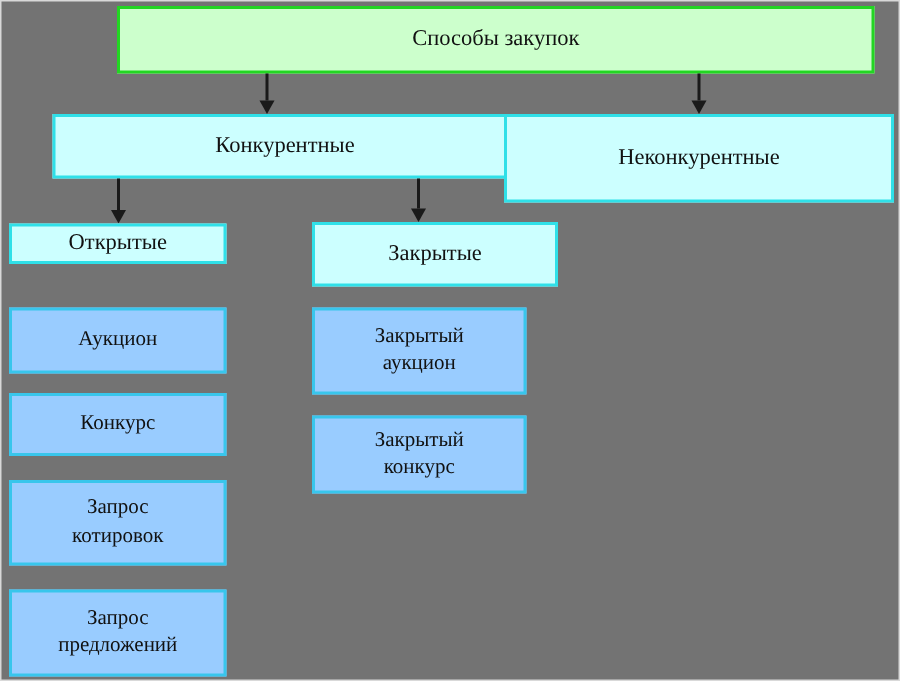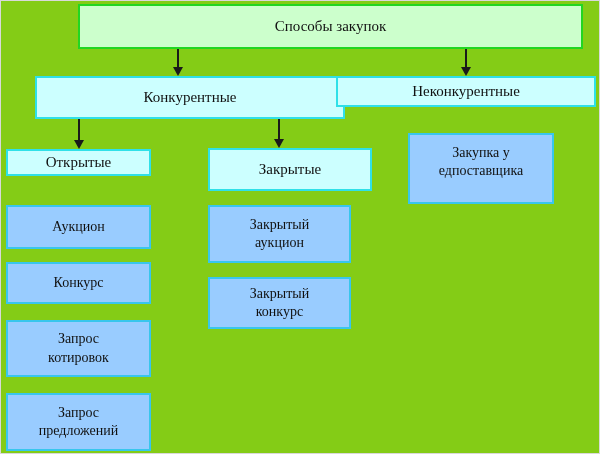--- a/index.html
+++ b/index.html
@@ -1,20 +1,20 @@
 <!DOCTYPE html>
 <html style="--root-fill: #ccffcc; --root-border: #22d622; --category-fill: #ccffff; --category-border: #2fe0e8; --method-fill: #99ccff; --method-border: #38c6ec; --arrow: #1a1a1a;"><head>
 <meta charset="utf-8">
 <style>
   html, body { margin: 0; padding: 0; background: #ffffff; }
   .canvas {
     position: relative;
     width: 600px;
     height: 454px;
-    background: #84cc16;
+    background: #737373;
     font-family: "Liberation Serif", "DejaVu Serif", serif;
     color: #111111;
     box-sizing: border-box;
     border: 1px solid #d9d9d9;
     overflow: hidden;
   }
   .node {
     position: absolute;
     box-sizing: border-box;
     border: 2px solid;
@@ -81,42 +81,38 @@
     <div class="head"></div>
   </div>
   <div class="arrow" style="left:459px; top:48px; height:27px;">
     <div class="stem"></div>
     <div class="head"></div>
   </div>
 
   <div class="node category-node" style="left:34px; top:75px; width:310px; height:43px;">
     <span>Конкурентные</span>
   </div>
-  <div class="node category-node" style="left:335px; top:75px; width:260px; height:31px;">
+  <div class="node category-node" style="left:335px; top:75px; width:260px; height:59px;">
     <span>Неконкурентные</span>
   </div>
 
   <div class="arrow" style="left:72px; top:118px; height:30px;">
     <div class="stem"></div>
     <div class="head"></div>
   </div>
   <div class="arrow" style="left:272px; top:118px; height:29px;">
     <div class="stem"></div>
     <div class="head"></div>
   </div>
 
   <div class="node category-node" style="left:5px; top:148px; width:145px; height:27px;">
     <span>Открытые</span>
   </div>
   <div class="node category-node" style="left:207px; top:147px; width:164px; height:43px;">
     <span>Закрытые</span>
-  </div>
-  <div class="node method-node top-aligned" style="left:407px; top:132px; width:146px; height:71px;">
-    <span>Закупка у
-едпоставщика</span>
   </div>
 
   <div class="node method-node" style="left:5px; top:204px; width:145px; height:44px;">
     <span>Аукцион</span>
   </div>
   <div class="node method-node" style="left:5px; top:261px; width:145px; height:42px;">
     <span>Конкурс</span>
   </div>
   <div class="node method-node" style="left:5px; top:319px; width:145px; height:57px;">
     <span>Запрос

